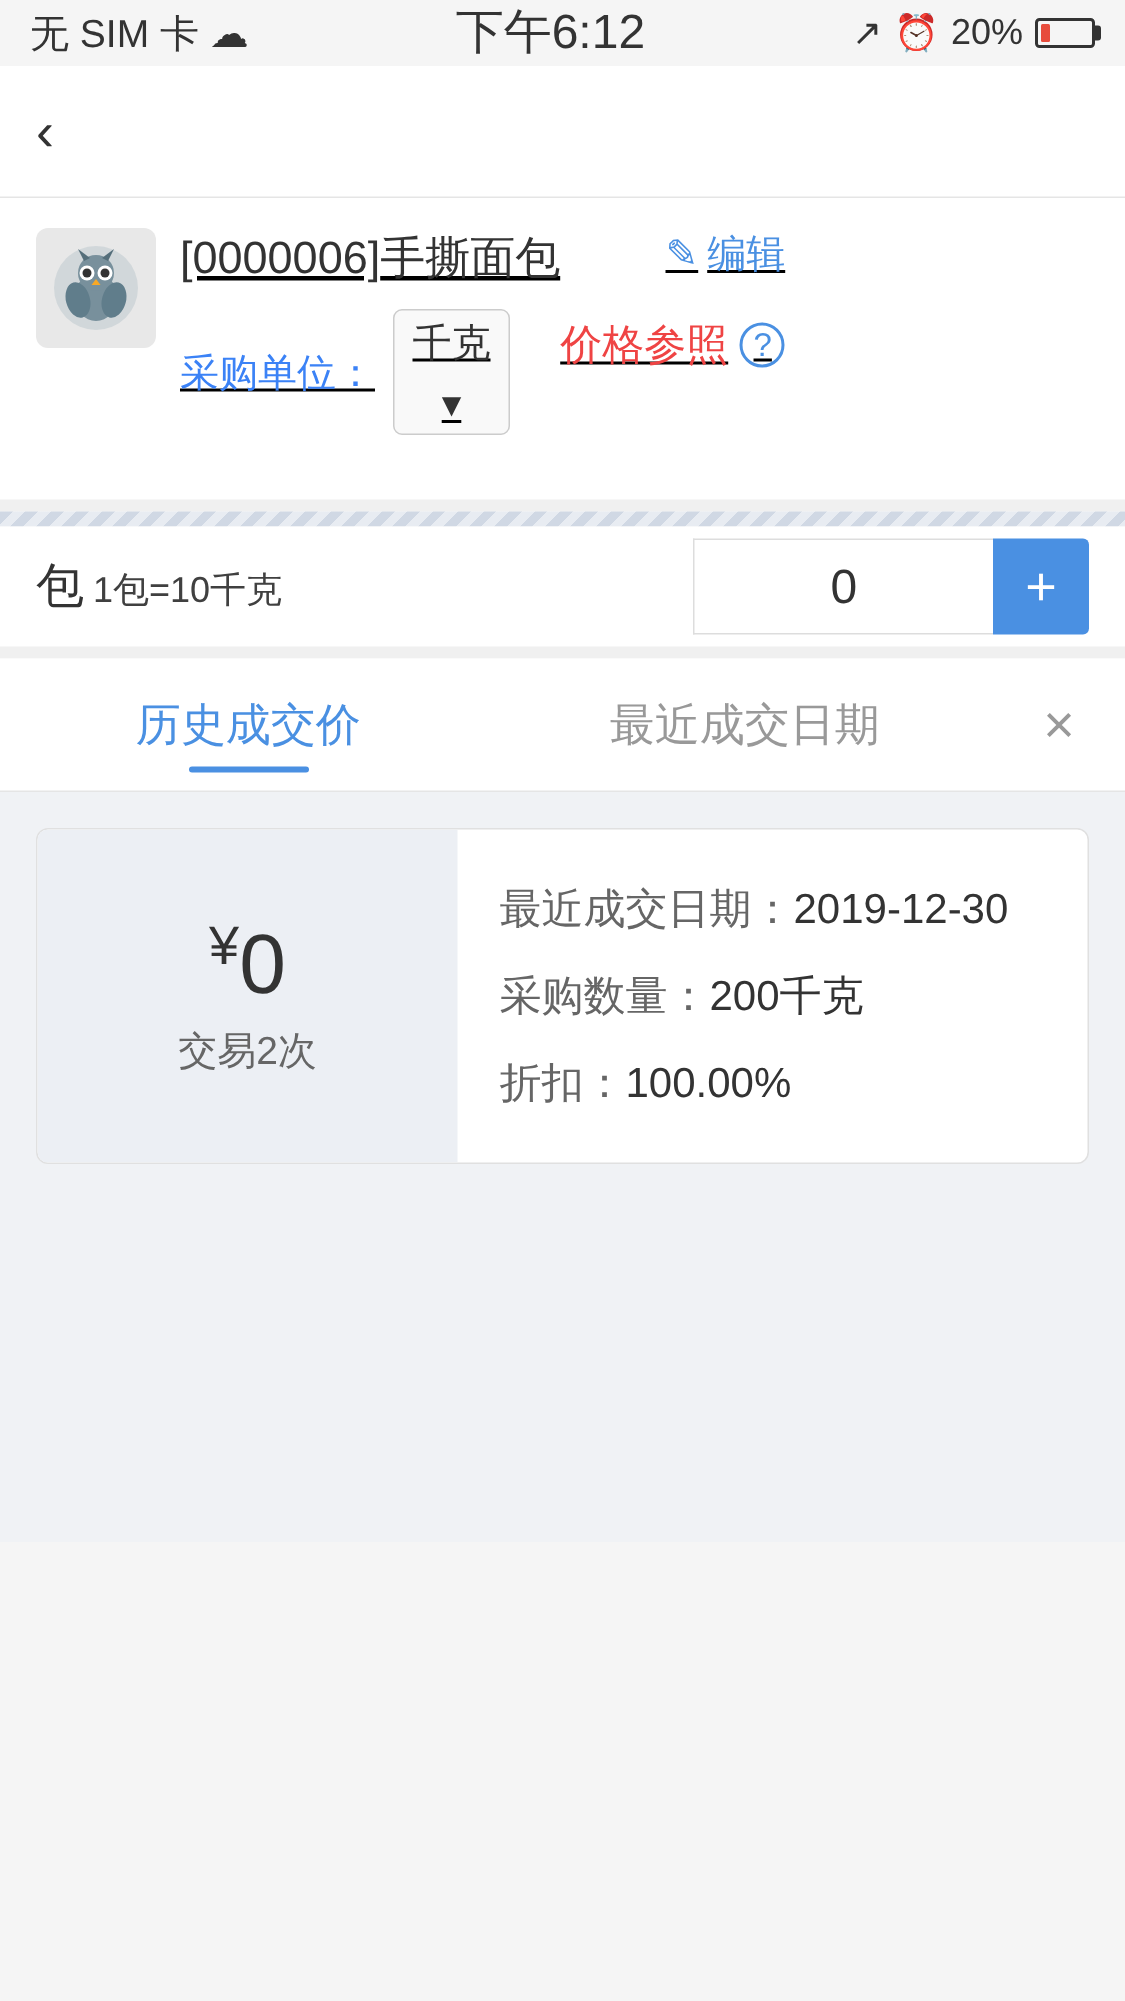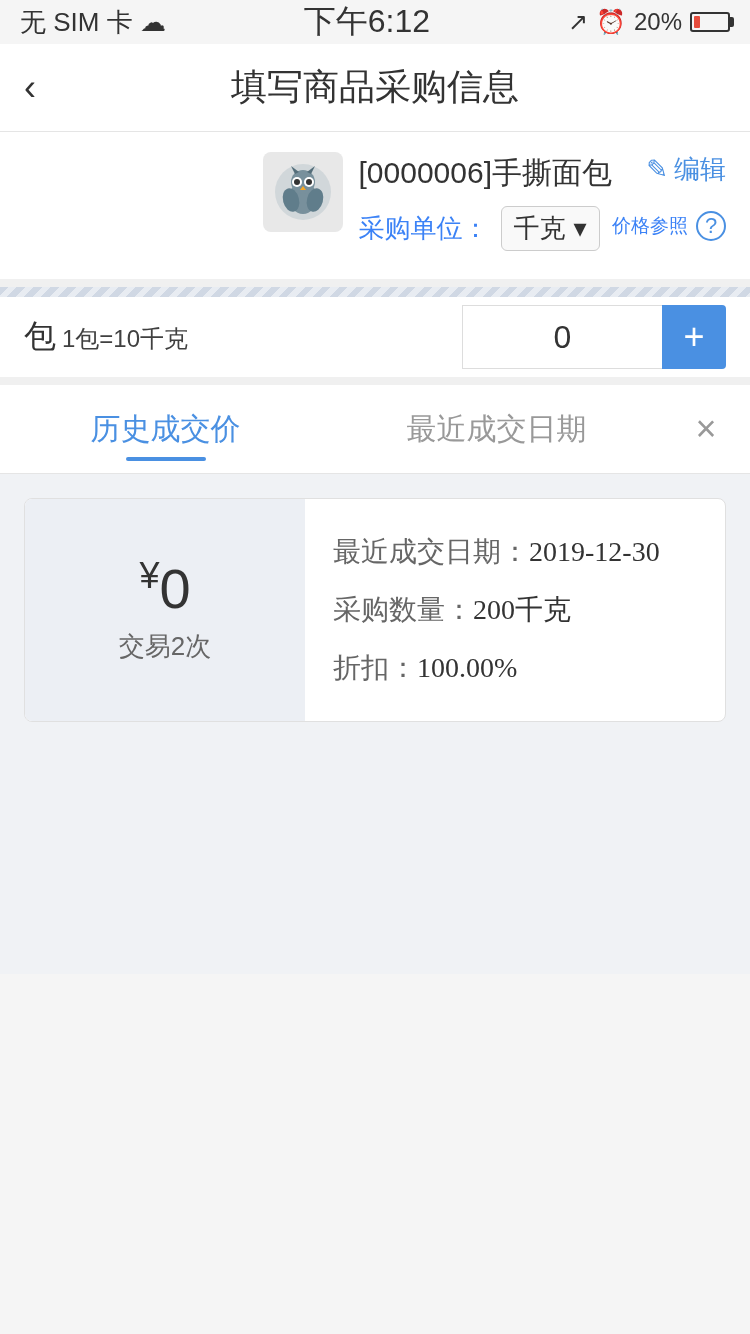--- a/index.html
+++ b/index.html
@@ -102,22 +102,23 @@
     
     .product-section {
       background: #fff;
       padding: 20px 24px;
       margin-top: 0;
       border-bottom: 8px solid #f0f0f0;
     }
     .product-header {
       display: flex;
       align-items: flex-start;
-      justify-content: flex-end;
-      margin-bottom: 8px;
+      justify-content: flex-start;
+      margin-bottom: 23px;
+      text-decoration: underline;
     }
     .product-left {
       display: flex;
       align-items: flex-start;
       gap: 16px;
     }
     .product-thumbnail {
       width: 80px;
       height: 80px;
       background: #e8e8e8;
@@ -156,39 +157,40 @@
       display: flex;
       align-items: center;
       border: 1px solid #ccc;
       border-radius: 6px;
       padding: 4px 12px;
       font-size: 26px;
       color: #333;
       background: #f9f9f9;
       cursor: pointer;
       gap: 8px;
+      flex-direction: column;
     }
     .edit-link {
       font-size: 26px;
       color: #4a90e2;
       display: flex;
       align-items: center;
       gap: 6px;
       cursor: pointer;
     }
     .price-ref-row {
       display: flex;
       align-items: center;
       justify-content: flex-end;
       margin-top: 8px;
       gap: 8px;
     }
     .price-ref-link {
-      font-size: 19px;
-      color: #3b82f6;
+      font-size: 28px;
+      color: #ef4444;
       cursor: pointer;
     }
     .help-icon {
       width: 30px;
       height: 30px;
       border: 2px solid #4a90e2;
       border-radius: 50%;
       display: inline-flex;
       align-items: center;
       justify-content: center;
@@ -348,21 +350,20 @@
       color: #666;
       margin-top: 8px;
     }
     .price-card-right {
       flex: 1;
       padding: 32px 28px;
       display: flex;
       flex-direction: column;
       gap: 16px;
       justify-content: center;
-      font-family: Liberation Serif, serif;
     }
     .price-detail-row {
       font-size: 28px;
       color: #333;
       line-height: 1.5;
     }
     .detail-label {
       color: #666;
     }
   </style>
@@ -383,21 +384,20 @@
           <span class="battery-fill"></span>
         </span>
     </span>
   </div>
 </div>
 
 <div class="nav-bar">
   <div class="nav-back">
     <span>‹</span>
   </div>
-  <span class="nav-title">填写商品采购信息</span>
 </div>
 
 <div class="product-section">
   <div class="product-header">
     <div class="product-left">
       <div class="product-thumbnail">
 
         <svg class="owl-icon" viewBox="0 0 60 60">
           <circle cx="30" cy="30" r="28" fill="#b0bec5" opacity="0.4"></circle>
 

